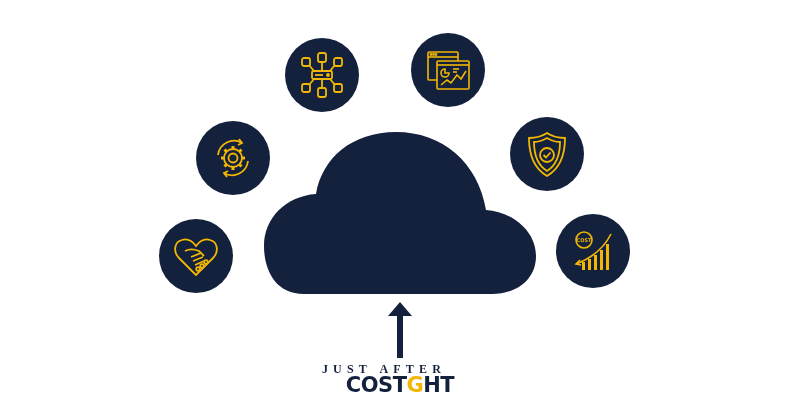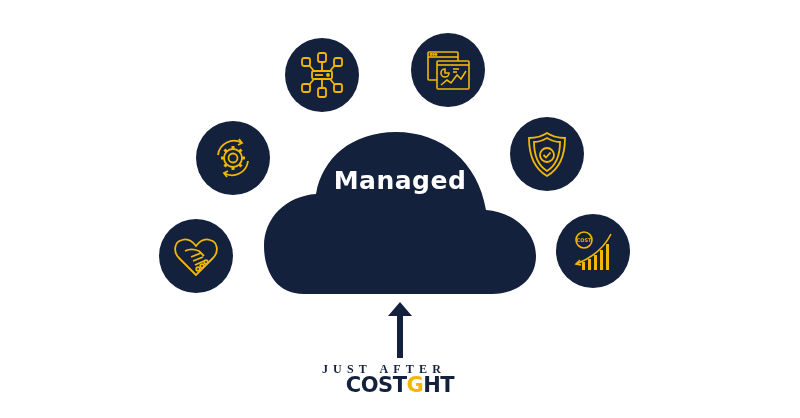--- a/index.html
+++ b/index.html
@@ -21,21 +21,20 @@
                letter-spacing: -0.5px; color: #14213d; line-height: 24px; }
   .logo-main .moon { color: #f2b705; }
 </style>
 </head>
 <body>
 
 <svg id="cloud" viewBox="0 0 272 166">
   <path fill="#14213d" d="M40,166 C10,166 0,140 0,118 C0,90 22,68 52,66 C58,30 88,4 132,4 C178,4 214,34 222,82 C250,84 272,104 272,128 C272,152 252,166 228,166 Z"></path>
 </svg>
 <div class="cloud-text">
-  <div>Managed</div>
 </div>
 
 <div class="circle" style="left:285px;top:38px;">
   <svg viewBox="0 0 50 50" fill="none" stroke="#f2b705" stroke-width="1.8">
     <rect x="15" y="21" width="20" height="8" rx="1.5"></rect>
     <line x1="18" y1="25" x2="26" y2="25"></line>
       <circle cx="31" cy="25" r="1"></circle>
     <rect x="21" y="3" width="8" height="9" rx="2"></rect>
       <line x1="25" y1="12" x2="25" y2="21"></line>
     <rect x="21" y="38" width="8" height="9" rx="2"></rect>

